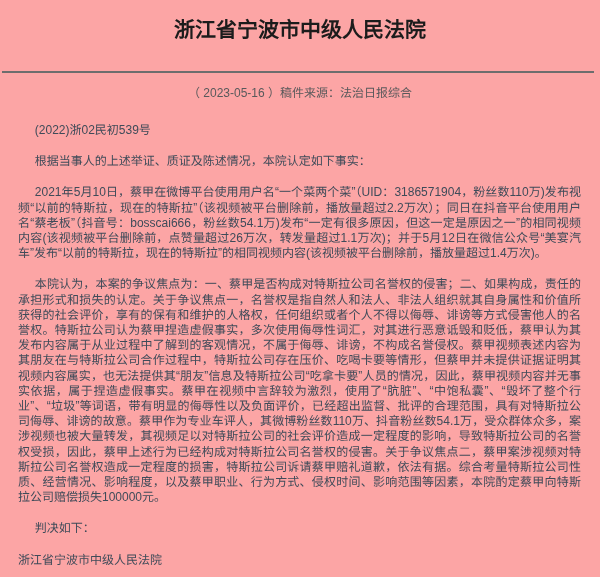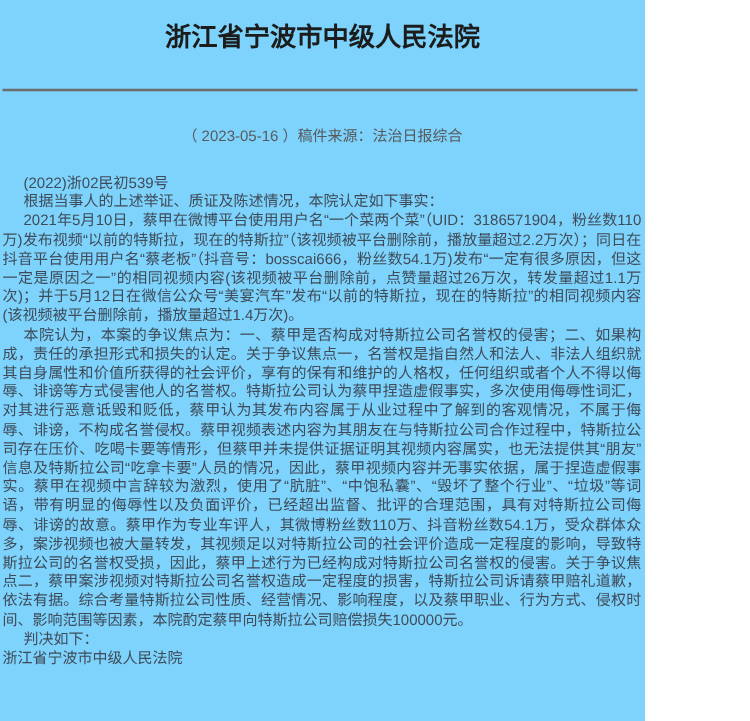--- a/index.html
+++ b/index.html
@@ -7,62 +7,62 @@
     padding: 0;
     background: #ffffff;
   }
   body {
     width: 600px;
     height: 577px;
     overflow: hidden;
     font-family: "Liberation Sans", "DejaVu Sans", sans-serif;
   }
   .page {
-    width: 516px;
+    width: 600px;
     height: 577px;
-    background: #7dd3fc;
+    background: #fca5a5;
     box-sizing: border-box;
   }
   .doc-header {
     padding-top: 17px;
     text-align: center;
   }
   .doc-title {
     font-family: "Liberation Serif", "DejaVu Serif", serif;
     font-weight: bold;
     font-size: 21px;
     line-height: 27px;
     color: #1c1c1c;
     margin: 0;
   }
   .divider {
     height: 2px;
     background: #6d6d6d;
     margin: 27px 6px 0 2px;
   }
   .meta-line {
-    margin-top: 29px;
+    margin-top: 13px;
     text-align: center;
     font-size: 12px;
     line-height: 14px;
     color: #58595b;
     white-space: nowrap;
   }
   .meta-line span { display: inline; }
   .meta-sep { display: inline-block; width: 14px; }
   .article-body {
     margin-top: 23px;
     padding: 0 3px 0 2px;
     font-size: 12px;
     line-height: 15.2px;
     color: #3f4b59;
     text-align: justify;
   }
   .article-body p {
-    margin: 0;
+    margin: 16px;
     text-indent: 1.4em;
     word-break: break-all;
   }
   .article-body p.no-indent {
     text-indent: 0;
   }
 </style>
 </head>
 <body>
 

